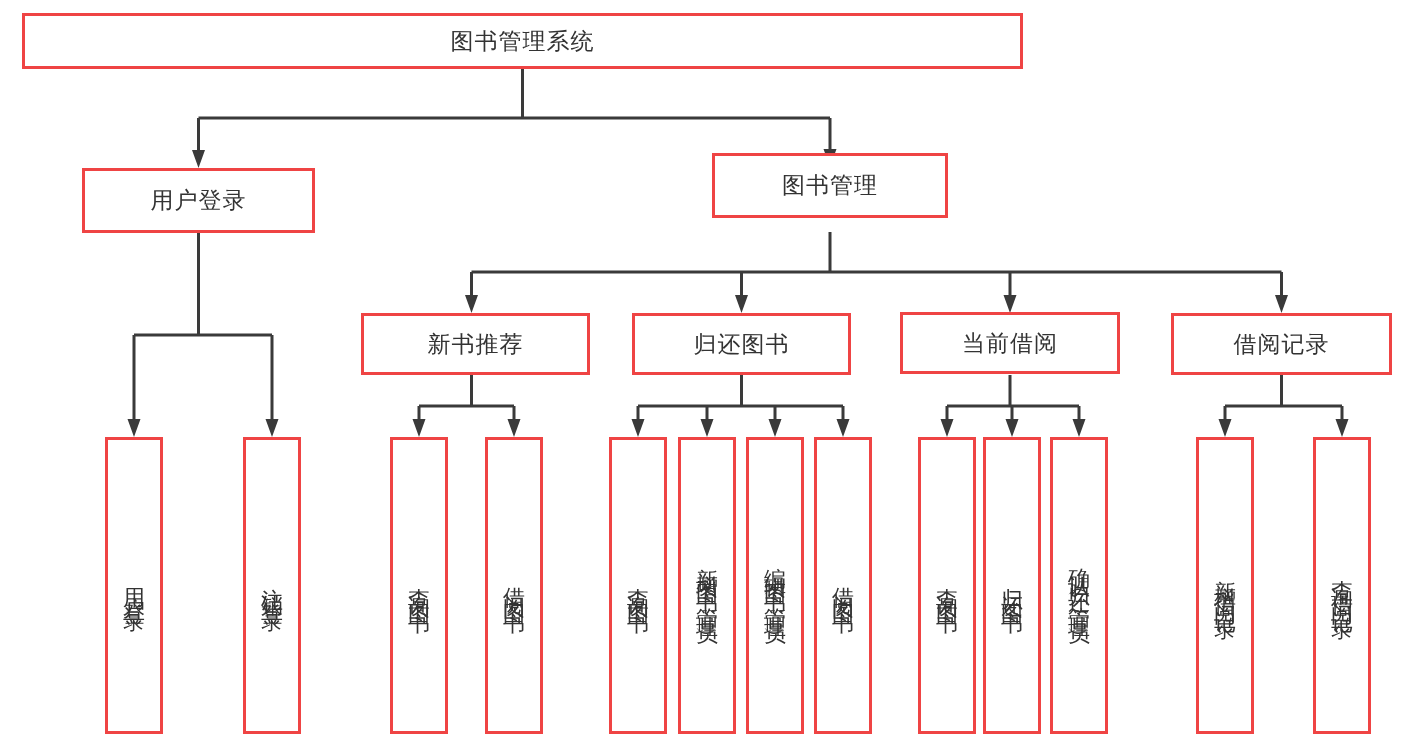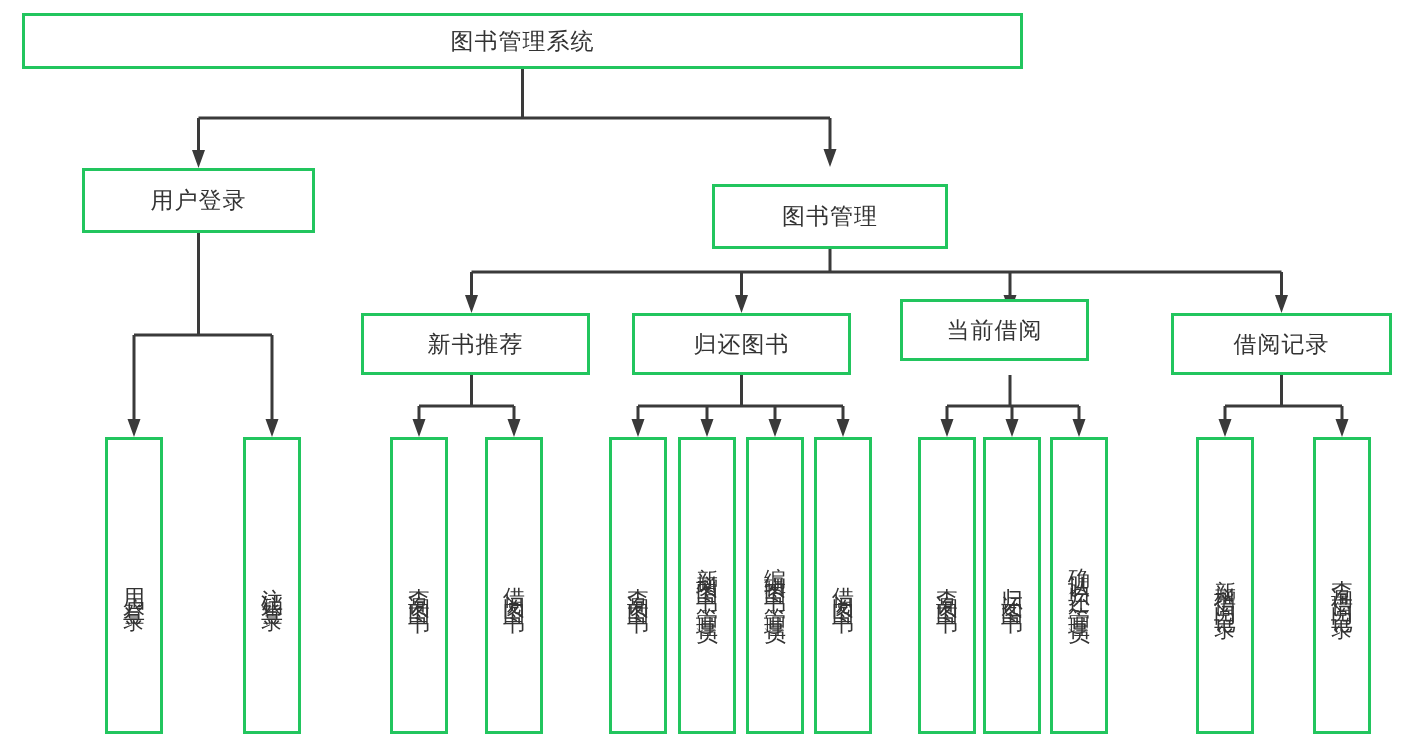--- a/index.html
+++ b/index.html
@@ -12,21 +12,21 @@
     font-family: "Liberation Sans", "DejaVu Sans", sans-serif;
   }
   .wires {
     position: absolute;
     left: 0; top: 0;
     pointer-events: none;
   }
   .box {
     position: absolute;
     box-sizing: border-box;
-    border: 3px solid #22c55e;
+    border: 3px solid #ef4444;
     background: #ffffff;
     display: flex;
     align-items: center;
     justify-content: center;
     color: #333333;
   }
   .h-label {
     font-size: 23px;
     letter-spacing: 1px;
     white-space: nowrap;
@@ -89,31 +89,31 @@
     </g>
   </svg>
 
   <div class="box" style="left:22px; top:13px; width:1001px; height:56px">
     <span class="h-label">图书管理系统</span>
   </div>
 
   <div class="box" style="left:82px; top:168px; width:233px; height:65px">
     <span class="h-label">用户登录</span>
   </div>
-  <div class="box" style="left:712px; top:184px; width:236px; height:65px">
+  <div class="box" style="left:712px; top:153px; width:236px; height:65px">
     <span class="h-label">图书管理</span>
   </div>
 
   <div class="box" style="left:361px; top:313px; width:229px; height:62px">
     <span class="h-label">新书推荐</span>
   </div>
   <div class="box" style="left:632px; top:313px; width:219px; height:62px">
     <span class="h-label">归还图书</span>
   </div>
-  <div class="box" style="left:900px; top:299px; width:189px; height:62px">
+  <div class="box" style="left:900px; top:312px; width:220px; height:62px">
     <span class="h-label">当前借阅</span>
   </div>
   <div class="box" style="left:1171px; top:313px; width:221px; height:62px">
     <span class="h-label">借阅记录</span>
   </div>
 
   <div class="box" style="left:105px; top:437px; width:58px; height:297px">
     <span class="v-label">用户登录</span>
   </div>
   <div class="box" style="left:243px; top:437px; width:58px; height:297px">

